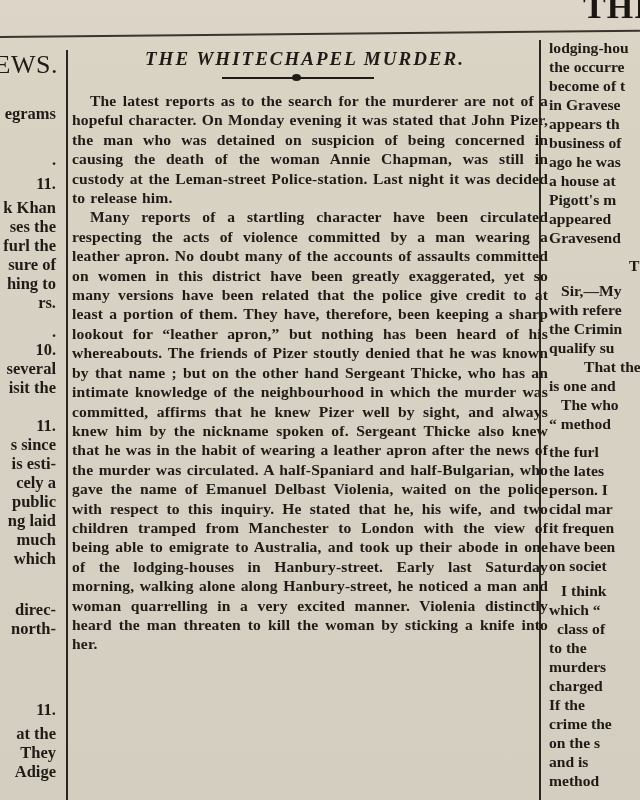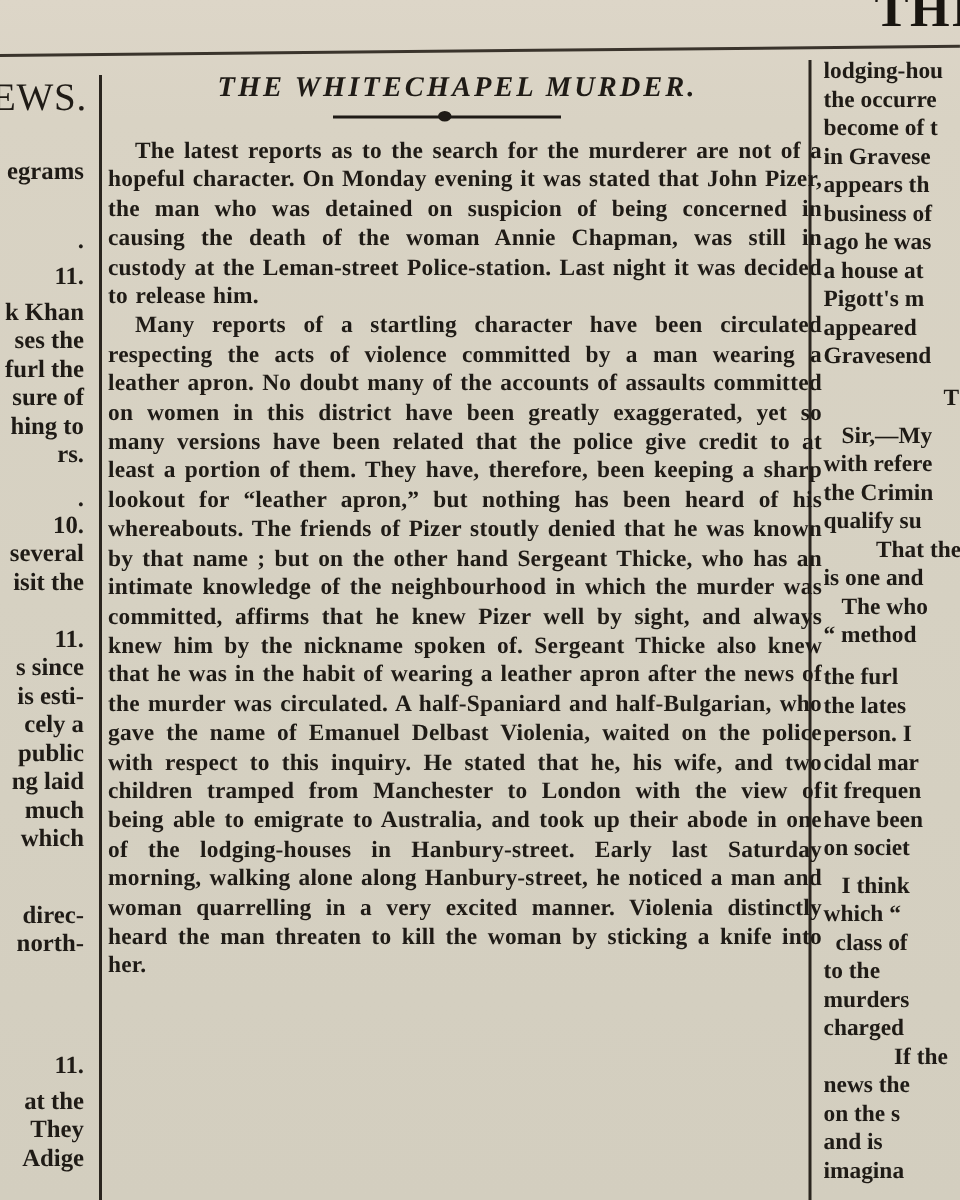--- a/index.html
+++ b/index.html
@@ -134,19 +134,19 @@
       <div class="line" style="position: absolute; top: 461px; left: 4px;">cidal mar</div>
       <div class="line" style="position: absolute; top: 480px; left: 4px;">it frequen</div>
       <div class="line" style="position: absolute; top: 499px; left: 4px;">have been</div>
       <div class="line" style="position: absolute; top: 518px; left: 4px; text-align: center;">on societ</div>
       <div class="line" style="position: absolute; top: 543px; left: 16px;">I think</div>
       <div class="line" style="position: absolute; top: 562px; left: 4px;">which “</div>
       <div class="line" style="position: absolute; top: 581px; left: 12px;">class of</div>
       <div class="line" style="position: absolute; top: 600px; left: 4px;">to the</div>
       <div class="line" style="position: absolute; top: 619px; left: 4px;">murders</div>
       <div class="line" style="position: absolute; top: 638px; left: 4px;">charged</div>
-      <div class="line" style="position: absolute; top: 657px; left: 4px; margin-left: 47px;">If the</div>
-      <div class="line" style="position: absolute; top: 676px; left: 4px;">news the</div>
+      <div class="line" style="position: absolute; top: 657px; left: 4px;">If the</div>
+      <div class="line" style="position: absolute; top: 676px; left: 4px;">crime the</div>
       <div class="line" style="position: absolute; top: 695px; left: 4px;">on the s</div>
       <div class="line" style="position: absolute; top: 714px; left: 4px;">and is</div>
-      <div class="line" style="position: absolute; top: 733px; left: 4px;">imagina</div>
+      <div class="line" style="position: absolute; top: 733px; left: 4px;">method</div>
     </div>
 </div>
 
 </body></html>

